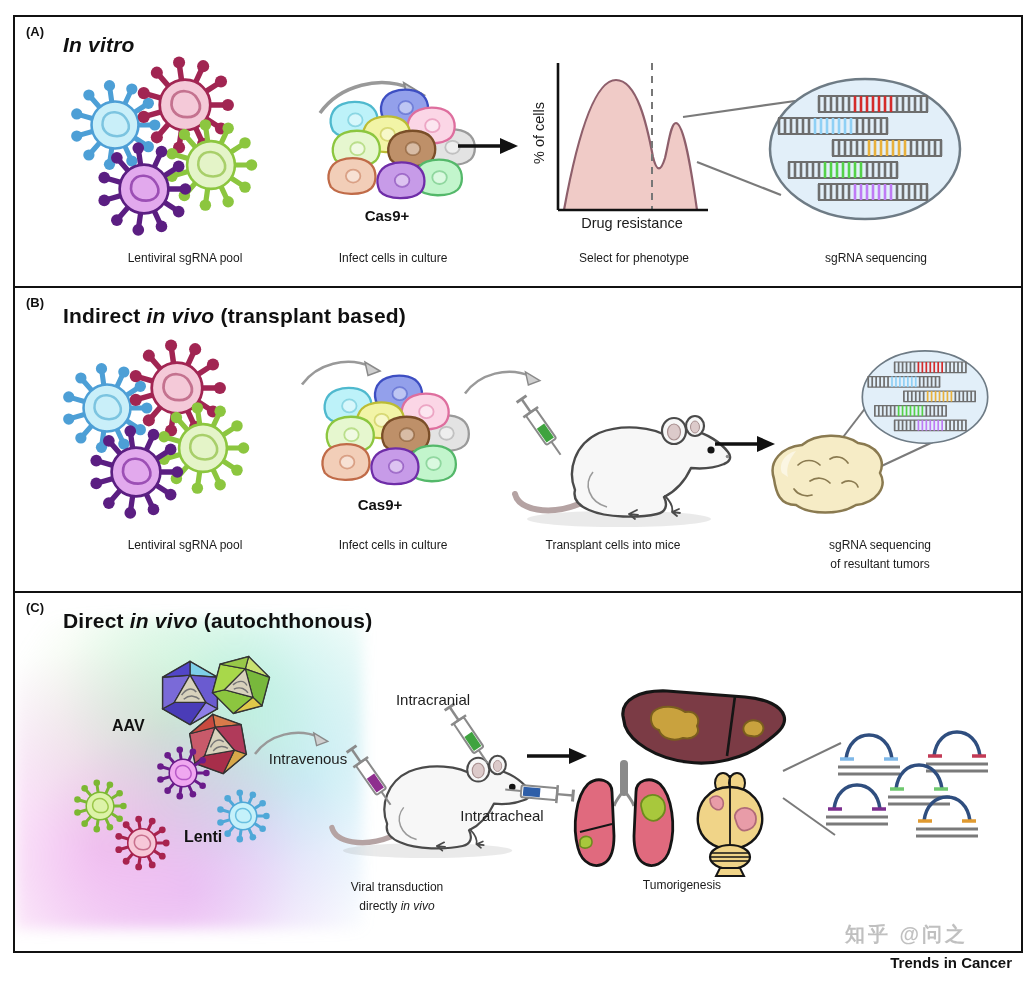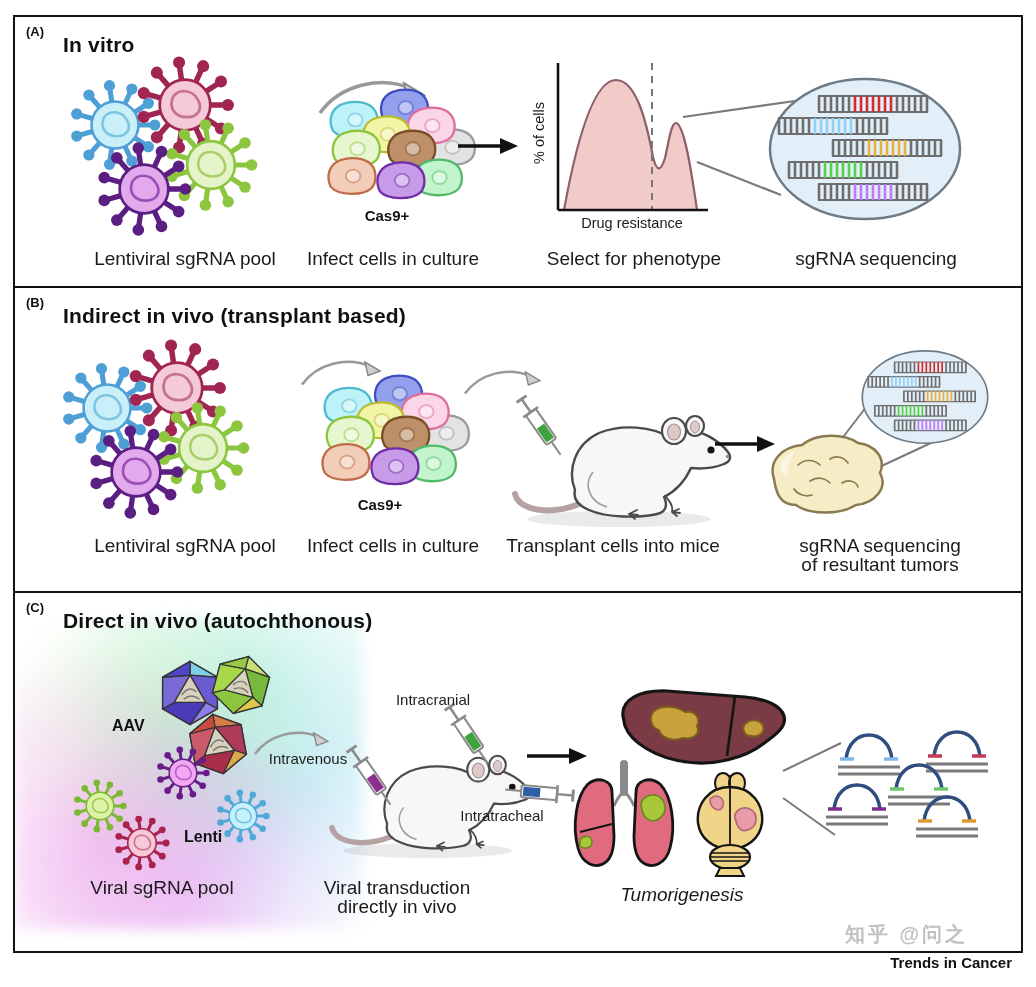--- a/index.html
+++ b/index.html
@@ -6,22 +6,22 @@
   #stage{position:relative;width:1036px;height:987px;background:#fff;overflow:hidden;}
   #frame{position:absolute;left:13px;top:15px;width:1010px;border:2px solid #111;box-sizing:border-box;background:#fff;}
   .panel{position:relative;width:100%;overflow:hidden;background:#fff;}
   .panel + .panel{border-top:2px solid #111;}
   #panelA{height:269px;}
   #panelB{height:303px;}
   #panelC{height:358px;}
   .art{position:absolute;left:0;top:0;z-index:2;}
   .plab{position:absolute;left:11px;top:7px;font-size:13px;font-weight:bold;color:#111;z-index:3;}
   .ptitle{position:absolute;left:48px;top:16px;font-size:21px;font-weight:bold;color:#101010;z-index:3;letter-spacing:.2px;}
-  .it{}
-  .cap{position:absolute;width:260px;margin-left:-130px;text-align:center;font-size:19px;color:#1b1b1b;z-index:3;line-height:19px;}
+  .it{font-style:italic;}
+  .cap{position:absolute;width:260px;margin-left:-130px;text-align:center;font-size:12px;color:#1b1b1b;z-index:3;line-height:19px;}
   .cas9{position:absolute;width:160px;margin-left:-80px;text-align:center;font-size:15px;font-weight:bold;color:#111;z-index:3;}
   .axlab{position:absolute;font-size:14.5px;color:#1b1b1b;z-index:3;text-align:center;}
   .inj{position:absolute;width:160px;margin-left:-80px;text-align:center;font-size:15px;color:#1e1e1e;z-index:3;}
   .poolTag{position:absolute;font-size:16px;font-weight:bold;color:#111;z-index:3;margin-top:32px;}
   .glow{position:absolute;left:0;top:26px;width:348px;height:310px;z-index:1;filter:blur(7px);
     background:
       radial-gradient(circle at 24% 74%, rgba(231,120,223,.38), transparent 58%),
       radial-gradient(circle at 50% 88%, rgba(196,104,232,.30), transparent 55%),
       radial-gradient(circle at 66% 22%, rgba(118,229,199,.34), transparent 55%),
       radial-gradient(circle at 42% 34%, rgba(152,222,121,.30), transparent 55%),
@@ -306,26 +306,25 @@
         <use href="#capture" transform="translate(911,145)" style="--tip:#C23A55"></use>
         <use href="#capture" transform="translate(873,178)" style="--tip:#6FC86F"></use>
         <use href="#capture" transform="translate(811,198)" style="--tip:#7B2E8E"></use>
         <use href="#capture" transform="translate(901,210)" style="--tip:#E09A30"></use>
       </svg>
       <div class="poolTag" style="left:97px;top:92px;">AAV</div>
       <div class="poolTag" style="left:169px;top:203px;">Lenti</div>
       <div class="inj" style="left:293px;top:157px;">Intravenous</div>
       <div class="inj" style="left:418px;top:98px;">Intracranial</div>
       <div class="inj" style="left:487px;top:214px;">Intratracheal</div>
-      <div class="cap" style="left:147px;top:285px;">Viral sgRNA pool</div>
       <div class="cap" style="left:382px;top:285px;">
         <span style="display:block">Viral transduction</span>
         <span style="display:block"><span>directly </span><span class="it">in vivo</span></span>
       </div>
-      <div class="cap" style="left:667px;top:292px;font-style:italic;">
+      <div class="cap" style="left:667px;top:283px;">
         <span style="display:block">Tumorigenesis</span>
       </div>
     </section>
   </div>
 
   <div id="watermark">知乎 @问之</div>
   <div id="journal">Trends in Cancer</div>
 </div>
 
 </body></html>

